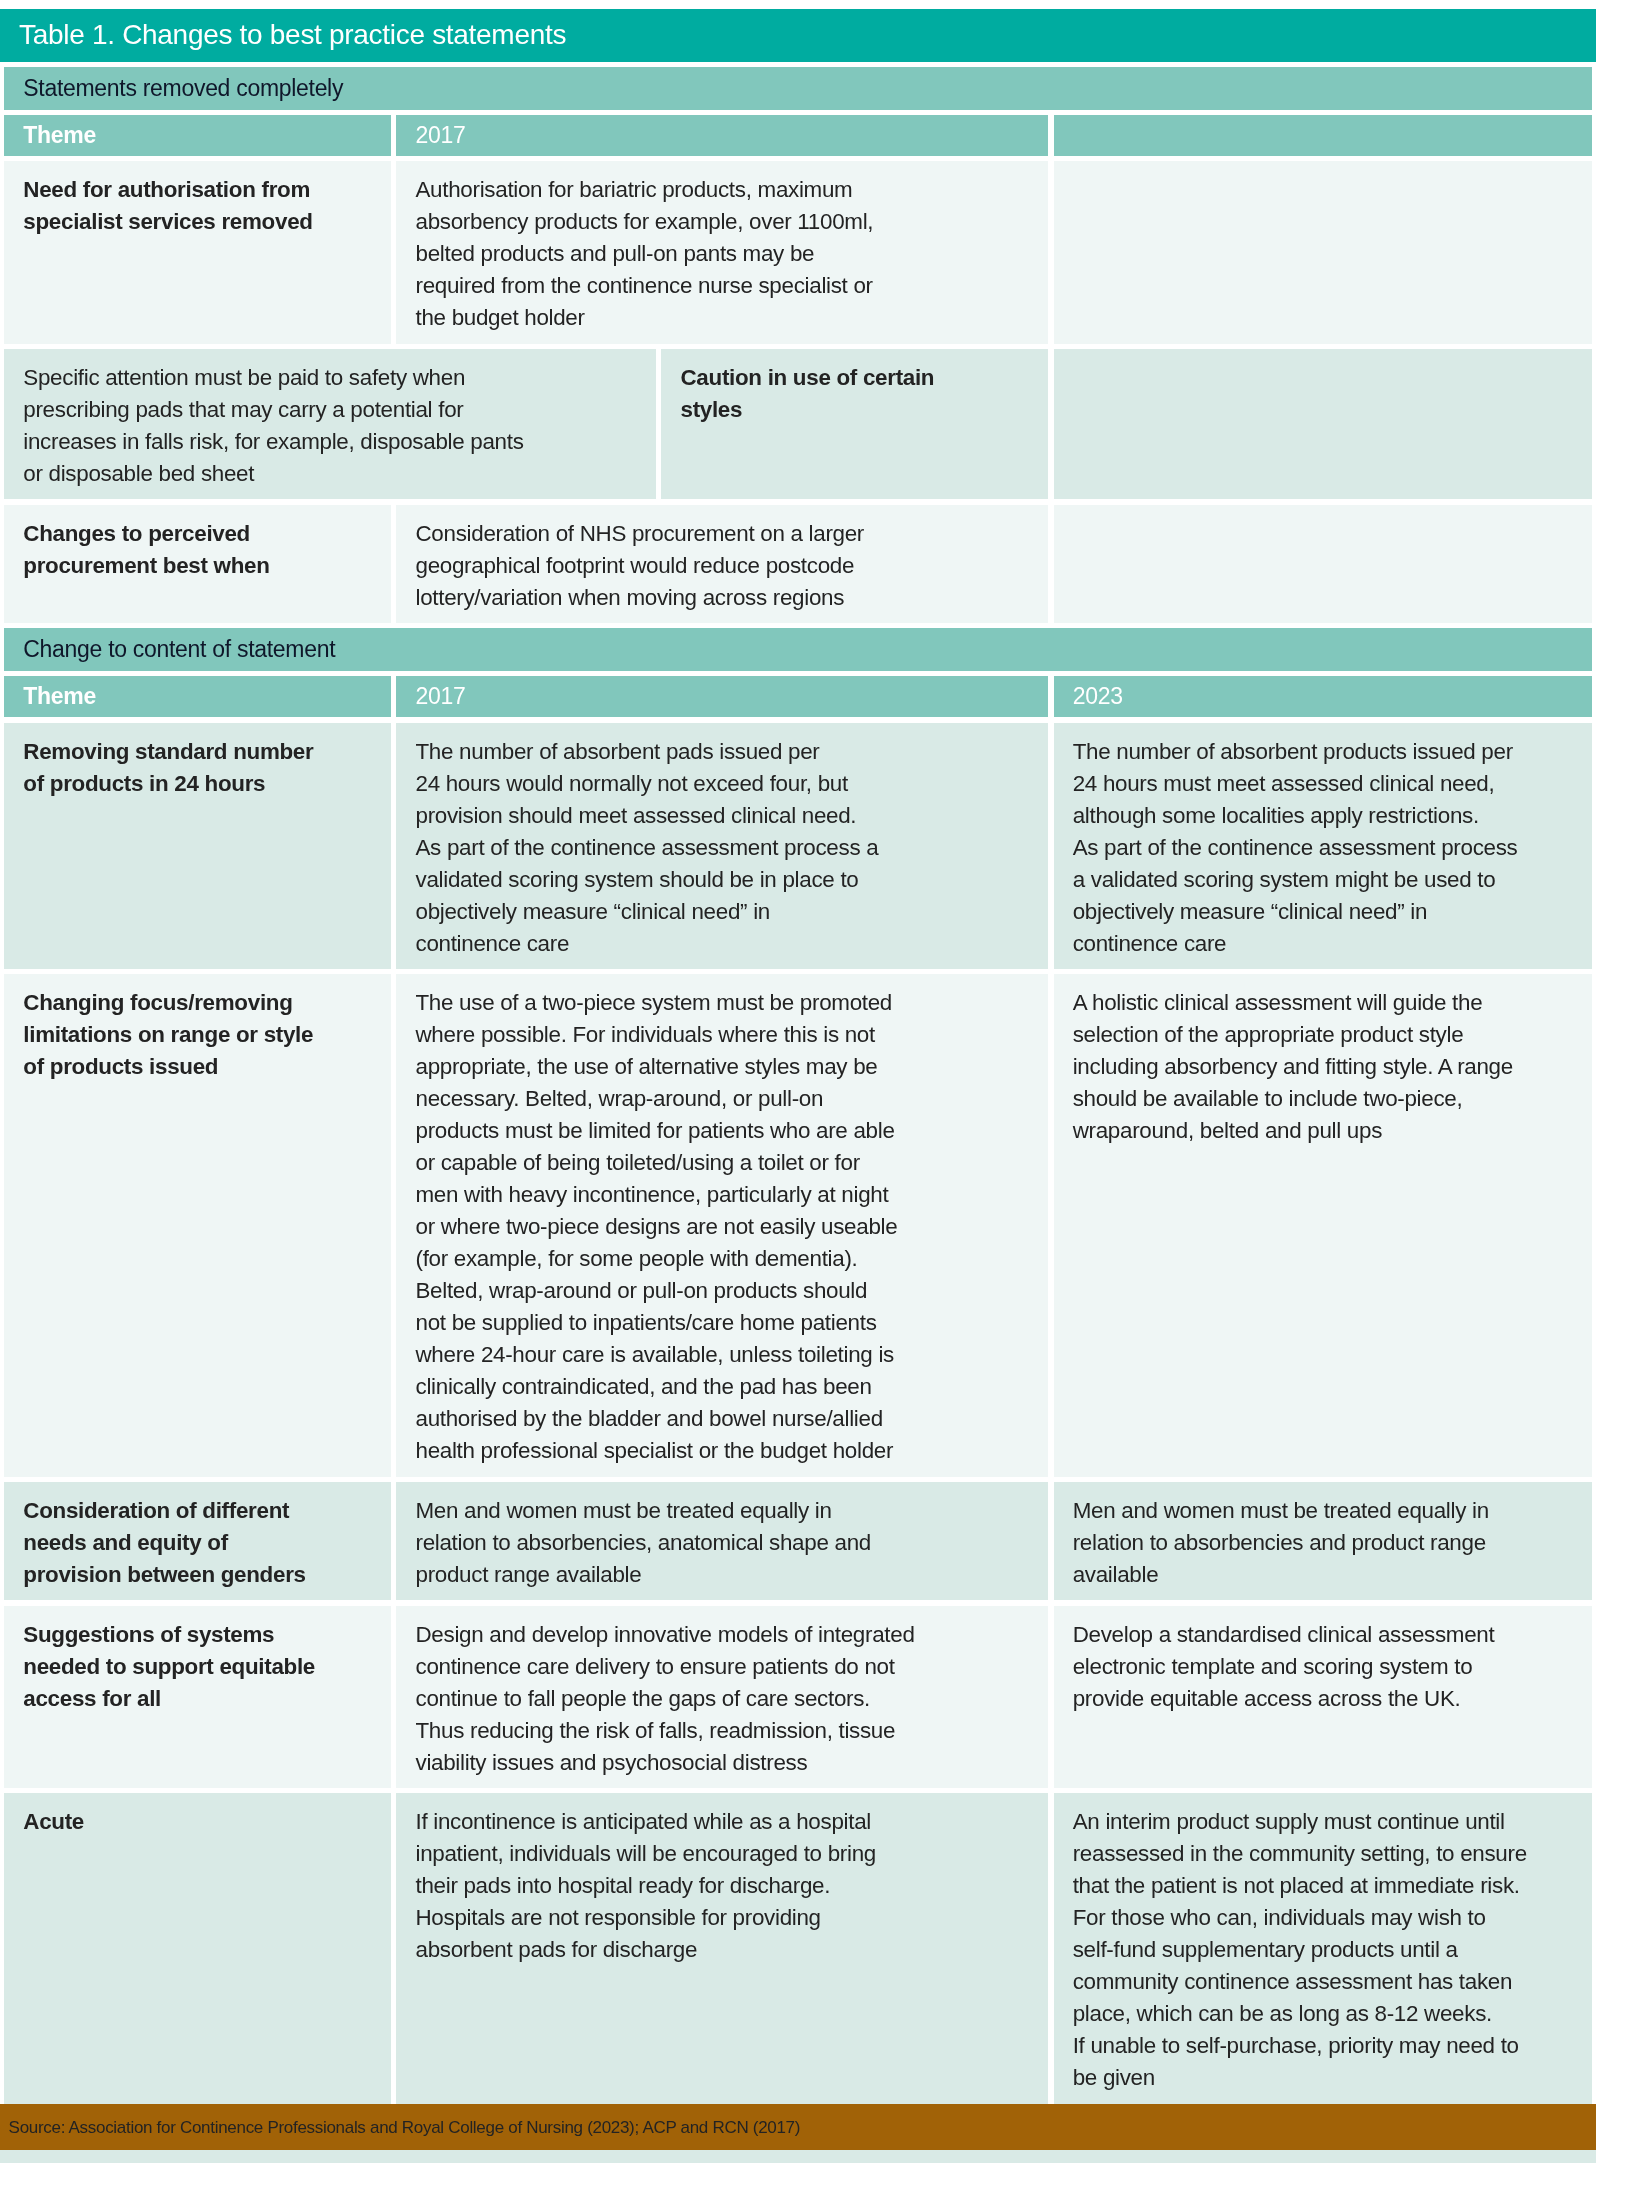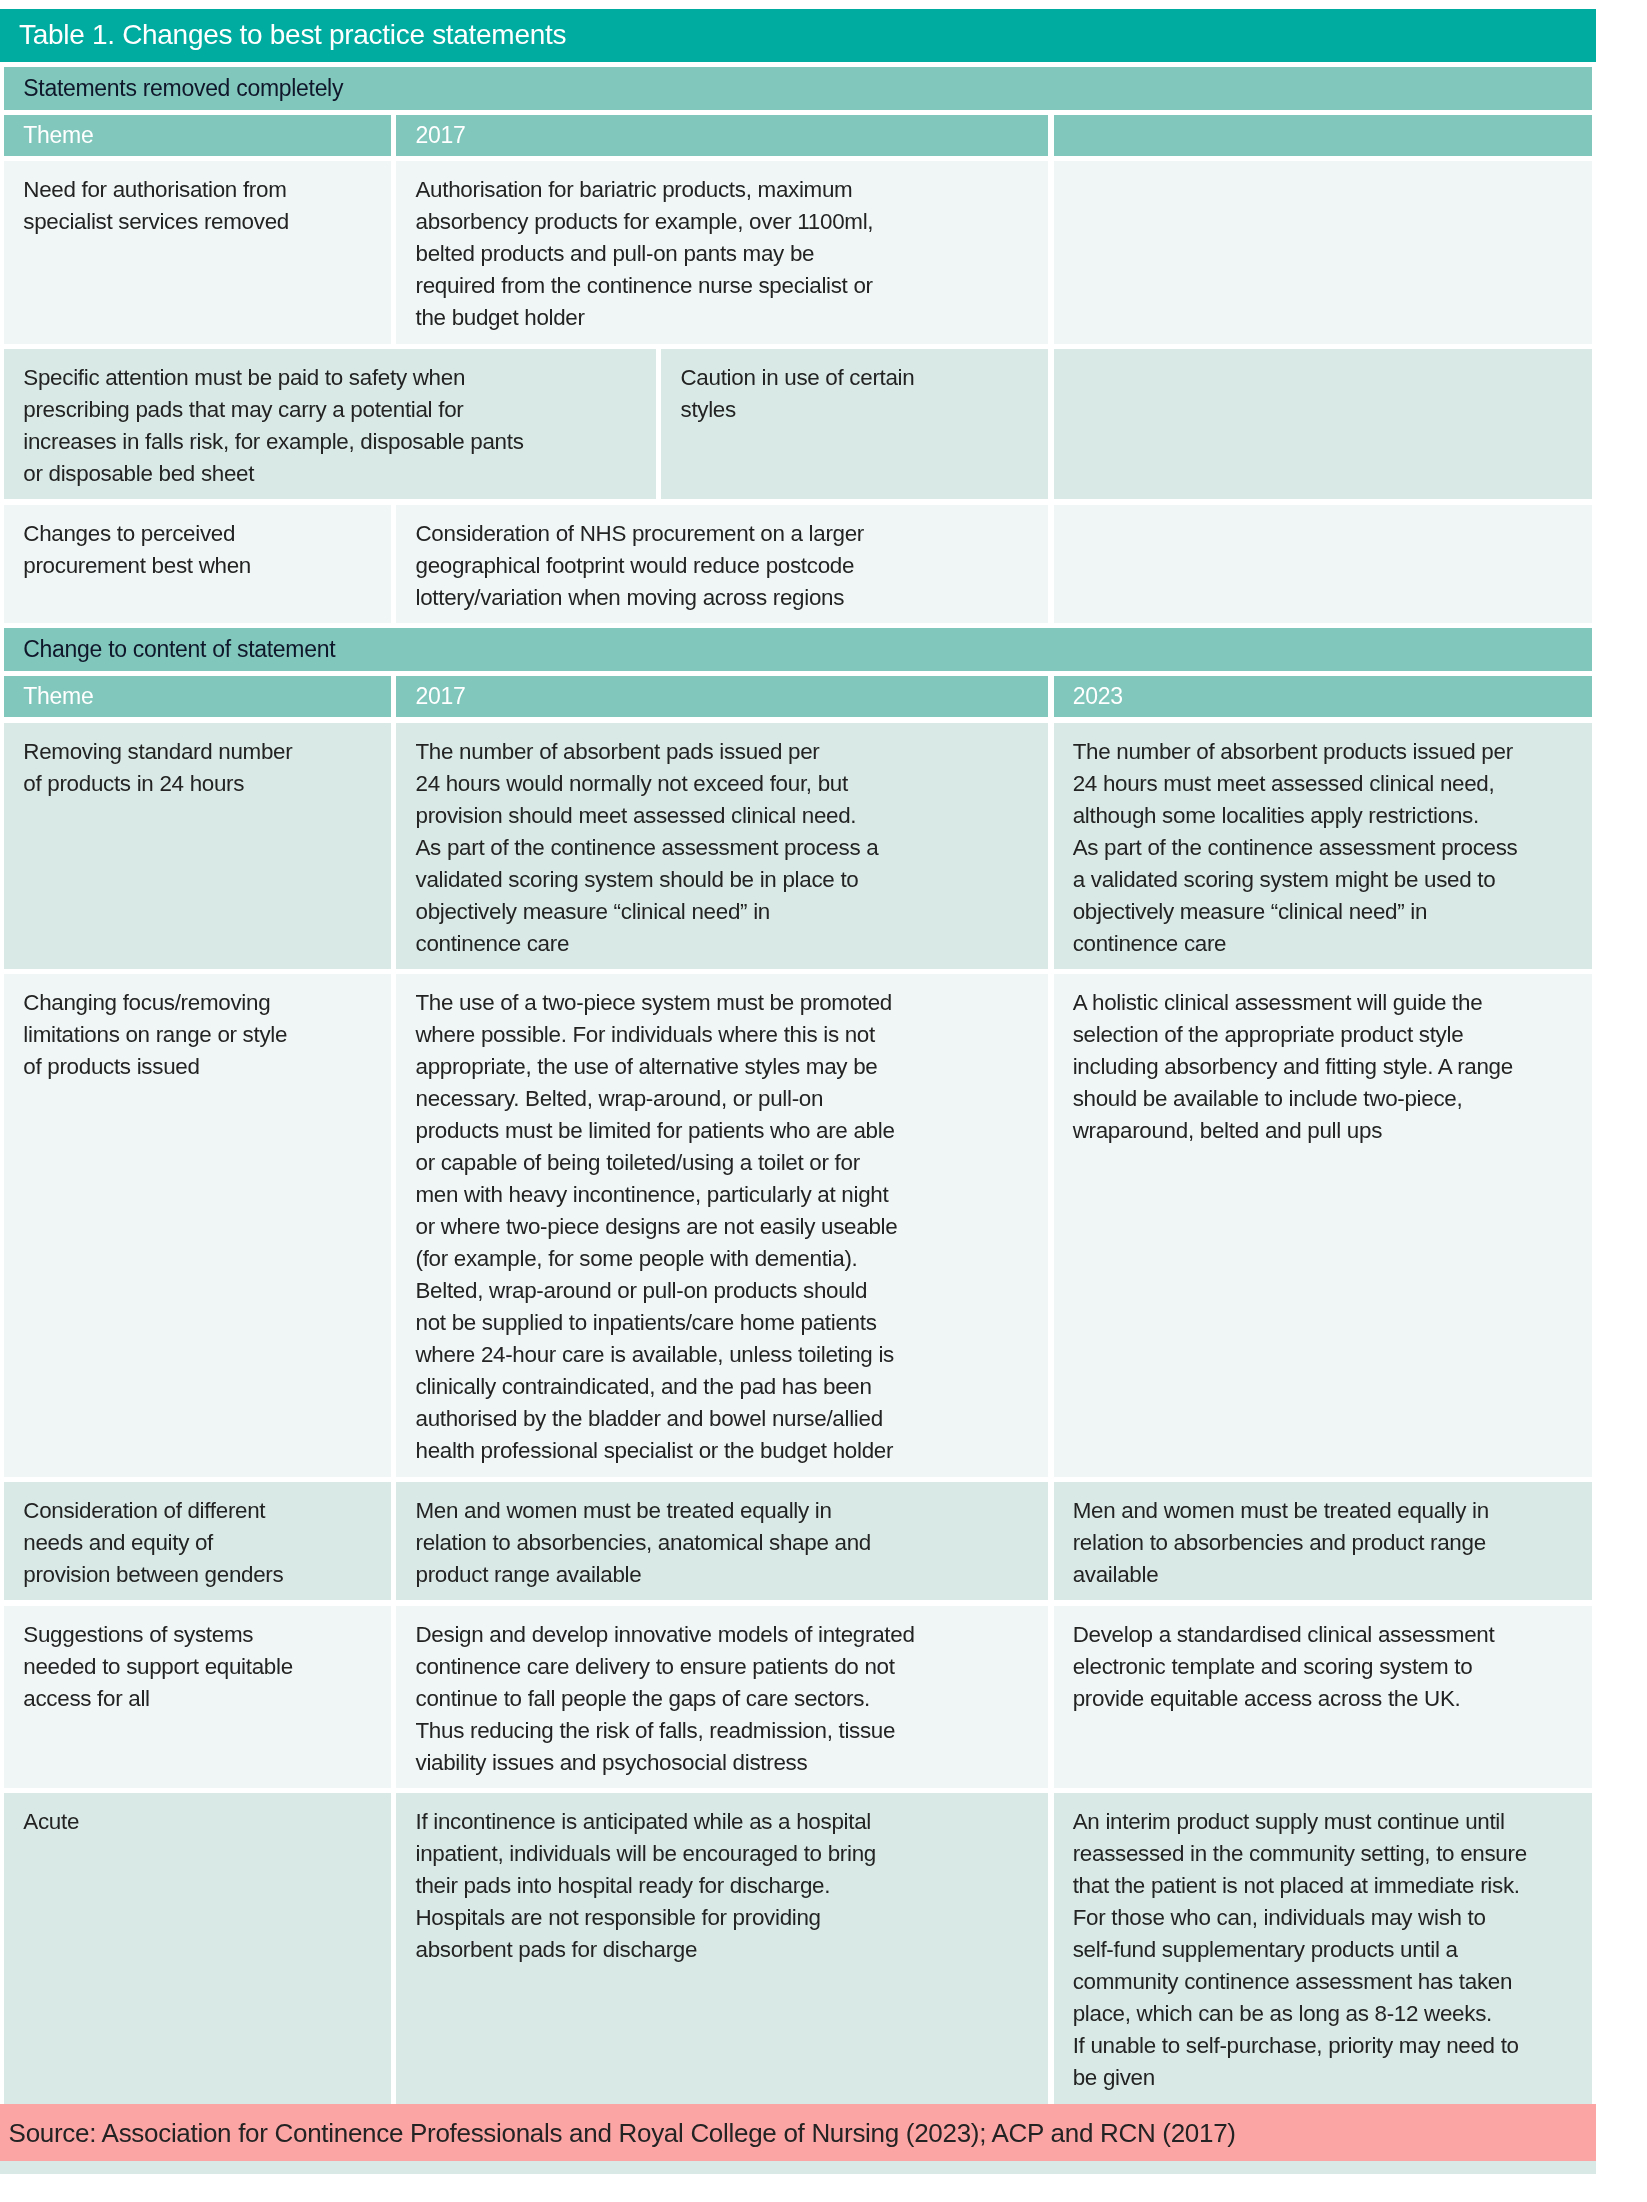--- a/index.html
+++ b/index.html
@@ -49,39 +49,39 @@
     background: #81c7bc;
     height: 41px;
     display: flex;
     align-items: center;
     padding-left: 19px;
     box-sizing: border-box;
     color: #ffffff;
     font-size: 23px;
     letter-spacing: -0.3px;
   }
-  .c1 { flex: 0 0 387px; }
+  .c1 { flex: 0 0 387px; font-weight: bold; }
   .c2 { flex: 0 0 652px; }
   .c3 { flex: 1 1 auto; }
 
   .cell {
     box-sizing: border-box;
     padding: 13px 19px 9.5px 19px;
     font-size: 22.4px;
     line-height: 32px;
     letter-spacing: -0.3px;
     white-space: pre-line;
   }
   .light { background: #eff6f5; }
   .tint  { background: #d9eae6; }
 
   .source-area {
-    background: #fca5a5;
+    background: #a16207;
     padding: 13.8px 8.6px 12px 8.6px;
-    font-size: 26px;
+    font-size: 17px;
     letter-spacing: -0.3px;
   }
   .bottom-bar {
     height: 13px;
     background: #d9eae6;
   }
 </style>
 </head>
 <body>
 

